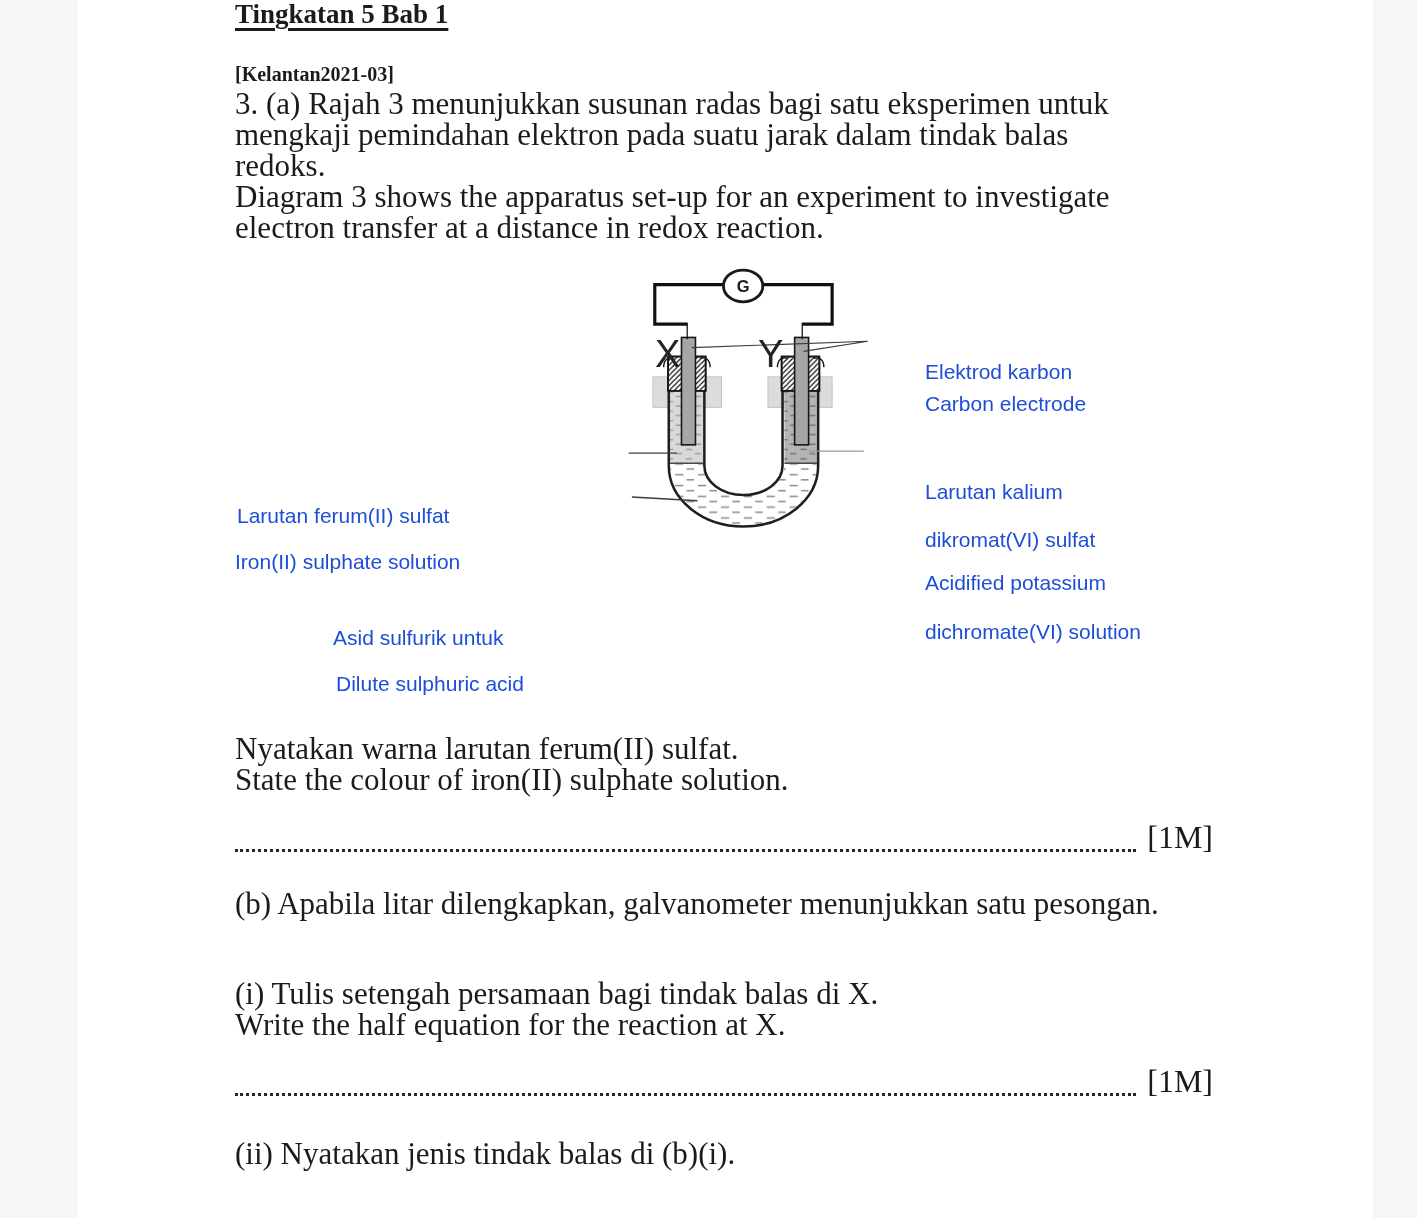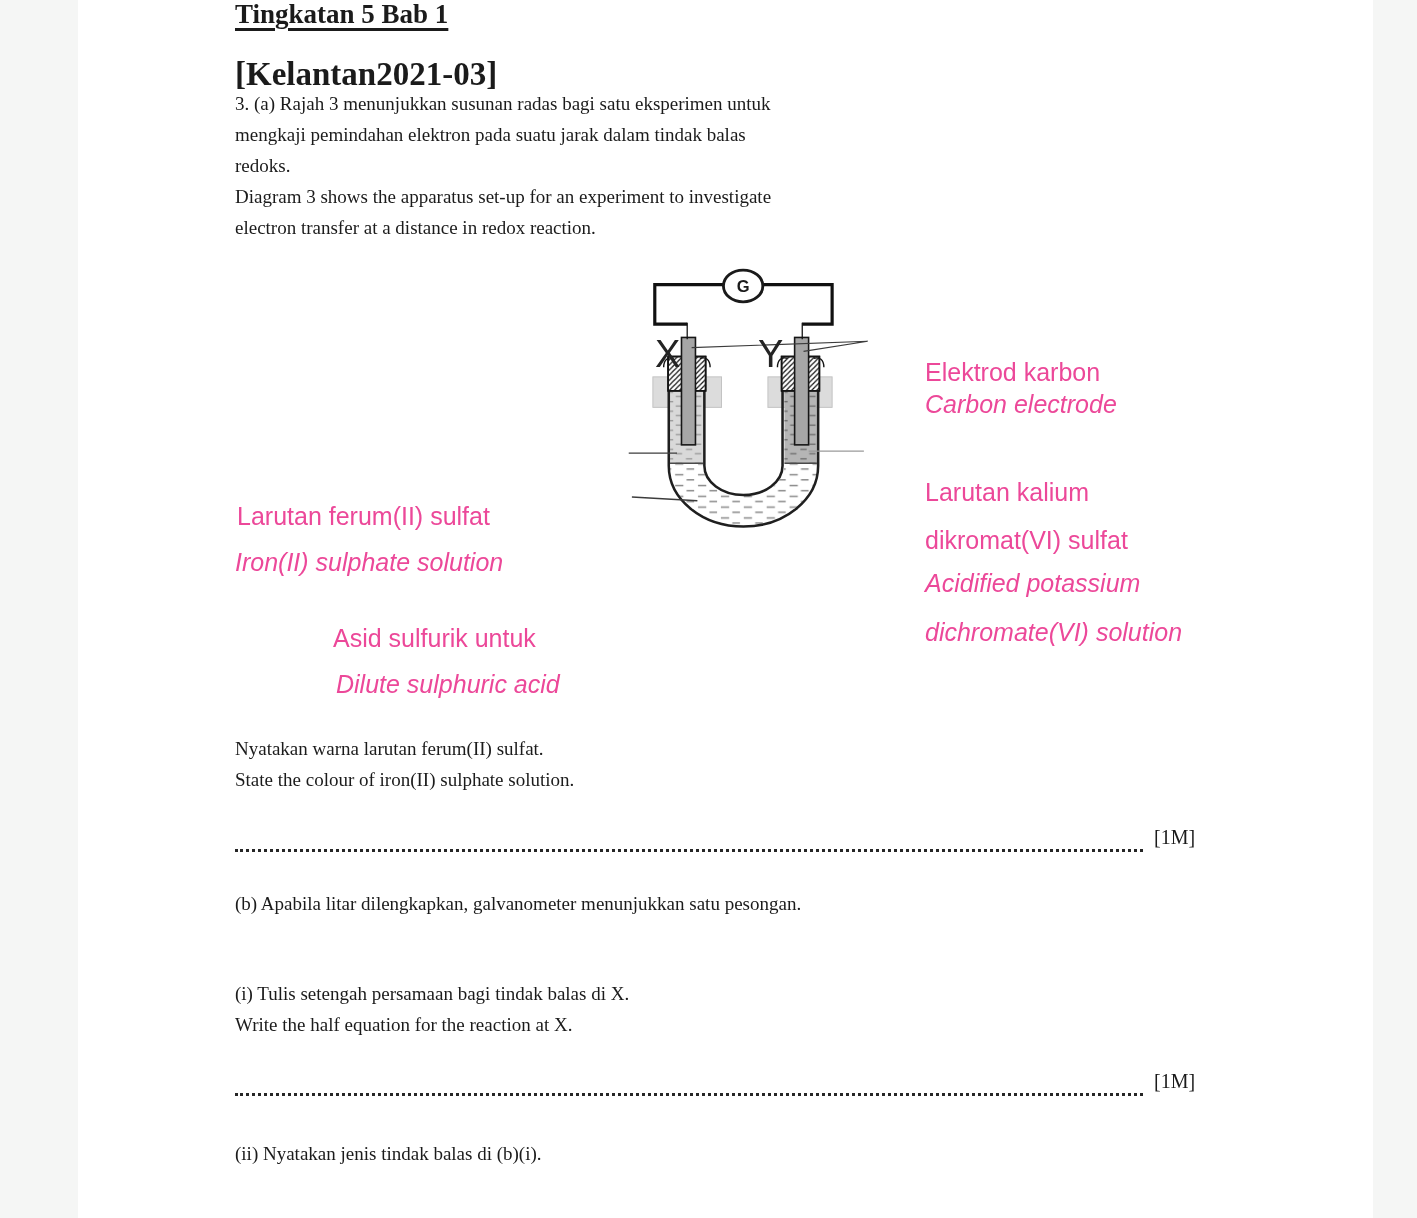--- a/index.html
+++ b/index.html
@@ -5,30 +5,30 @@
   html,body{margin:0;padding:0;background:#ffffff;}
   .screen{position:relative;width:1417px;height:1218px;background:#ffffff;overflow:hidden;
           font-family:"Liberation Serif", serif;color:#1b1b1b;padding-left:42px;}
   .margin-band{position:absolute;top:0;height:100%;background:#f5f6f5;}
   .band-left{left:0;width:78px;}
   .band-right{left:1373px;width:44px;}
 
   .abs{position:absolute;}
   .doc-title{left:235px;top:-3px;font-size:27px;font-weight:bold;line-height:34px;
              text-decoration:underline;text-underline-offset:5px;text-decoration-thickness:2.5px;}
-  .doc-source{left:235px;top:57px;font-size:33px;font-weight:bold;line-height:34px;}
-  .serif-block{left:235px;width:960px;font-size:19px;line-height:31px;}
+  .doc-source{left:235px;top:57px;font-size:20px;font-weight:bold;line-height:34px;}
+  .serif-block{left:235px;width:960px;font-size:31px;line-height:31px;}
 
   .answer-row{left:235px;width:978px;display:flex;align-items:flex-end;height:32px;}
   .dots{width:908px;height:30px;border-bottom:3px dotted #262626;}
-  .marks{font-size:20px;line-height:30px;margin-left:11px;white-space:nowrap;}
+  .marks{font-size:32px;line-height:30px;margin-left:11px;white-space:nowrap;}
 
-  .dlabel{font-family:"Liberation Sans", sans-serif;font-size:25px;line-height:30px;
-          color:#ec4899;white-space:nowrap;}
-  .it{font-style:italic;}
+  .dlabel{font-family:"Liberation Sans", sans-serif;font-size:21px;line-height:30px;
+          color:#1d4ed8;white-space:nowrap;}
+  .it{}
   .terminal{font-family:"Liberation Sans", sans-serif;font-size:38px;color:#242424;line-height:38px;}
 
   svg{display:block;}
 </style>
 </head>
 <body>
 
 <div class="screen">
   <div class="margin-band band-left"></div>
   <div class="margin-band band-right"></div>

